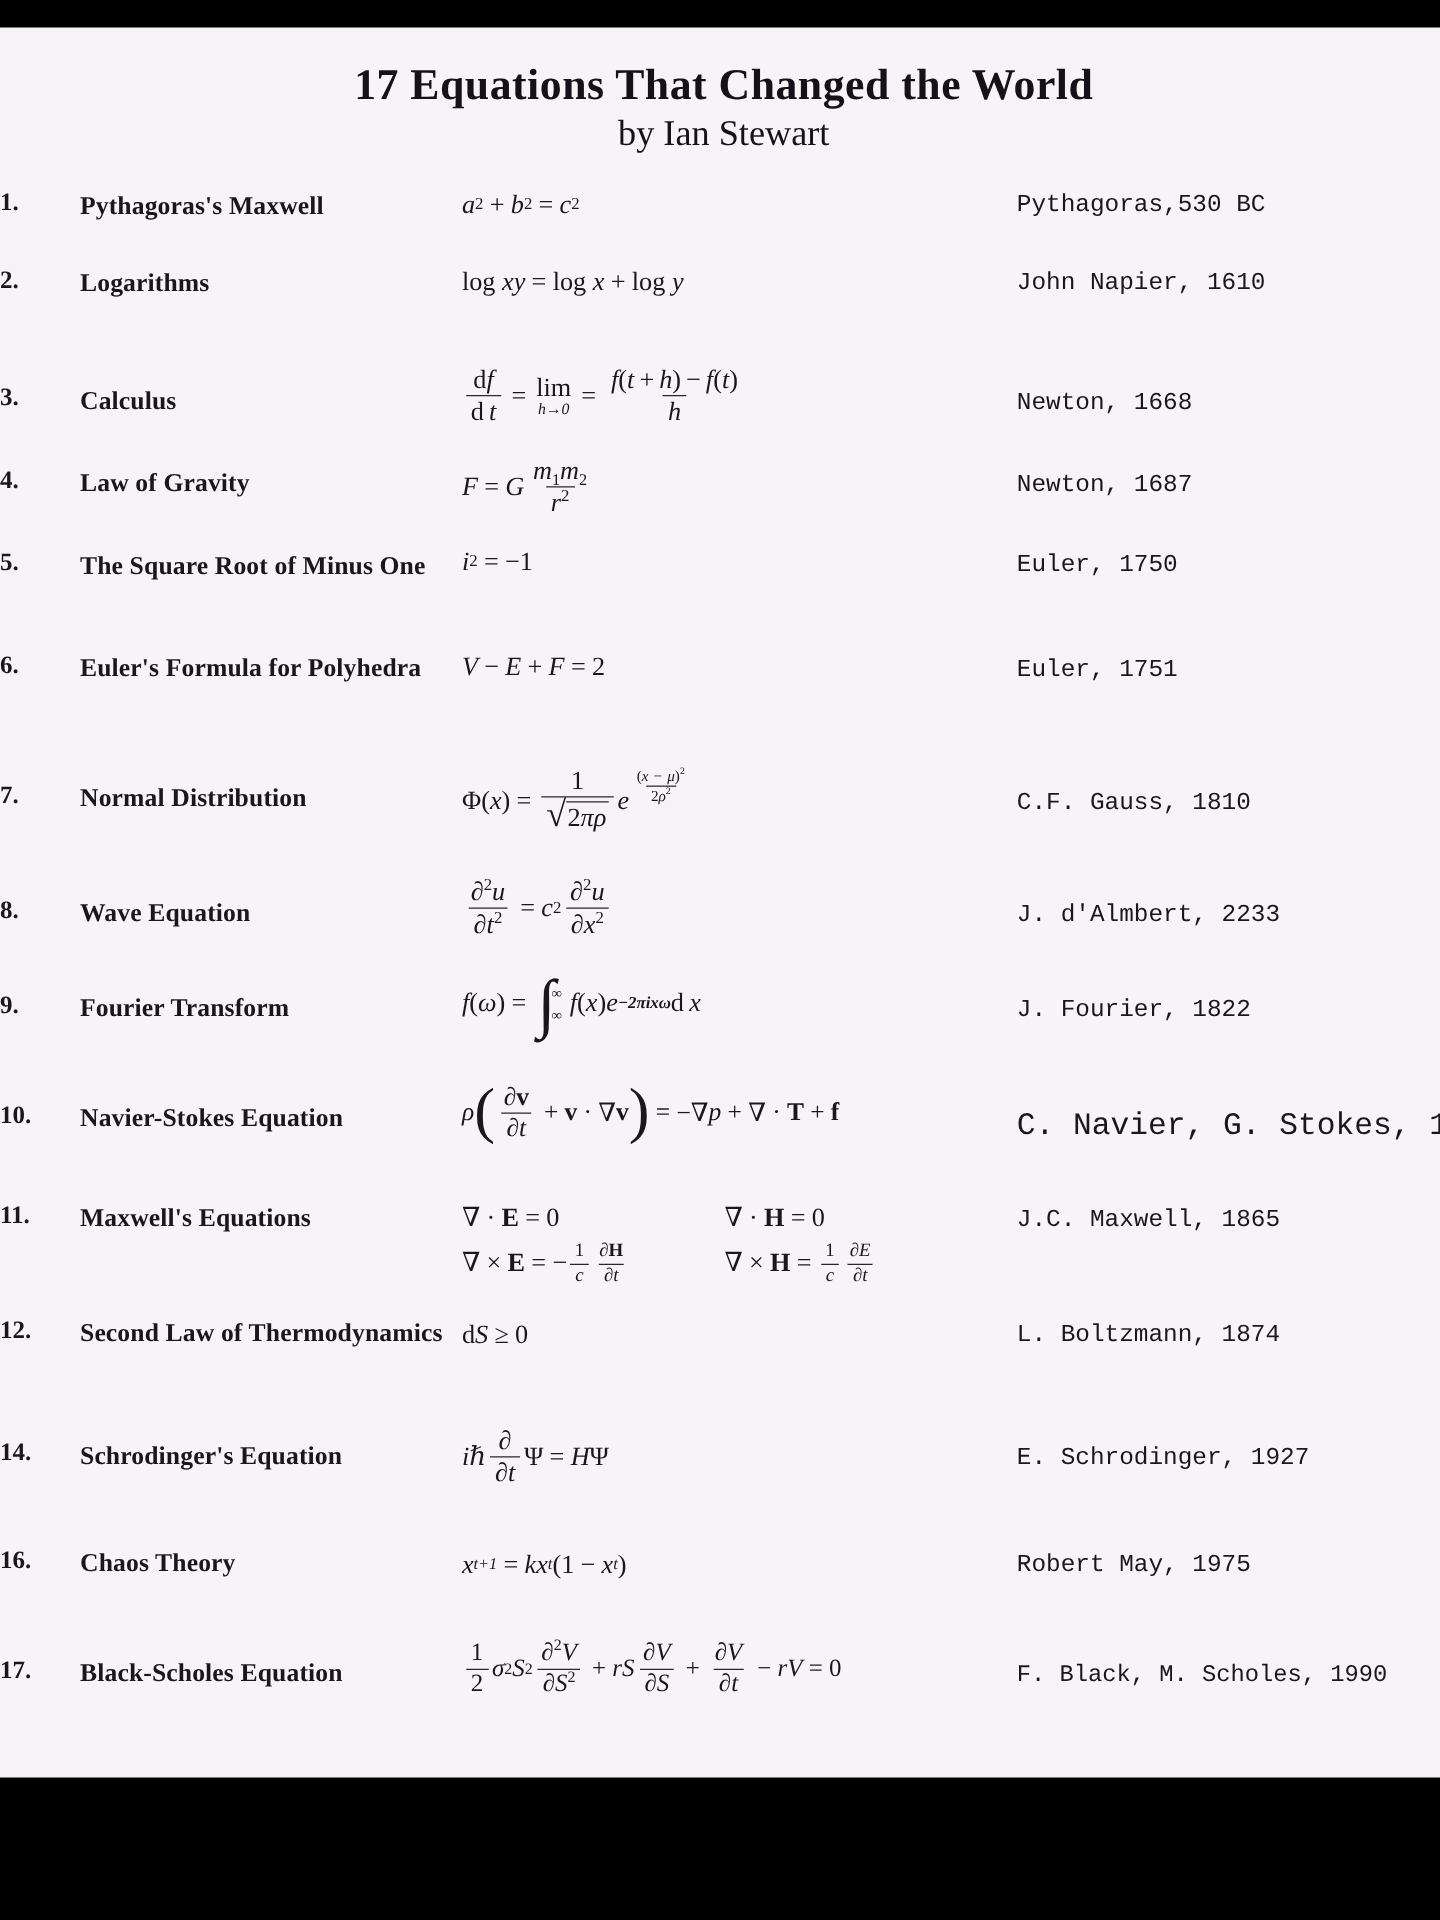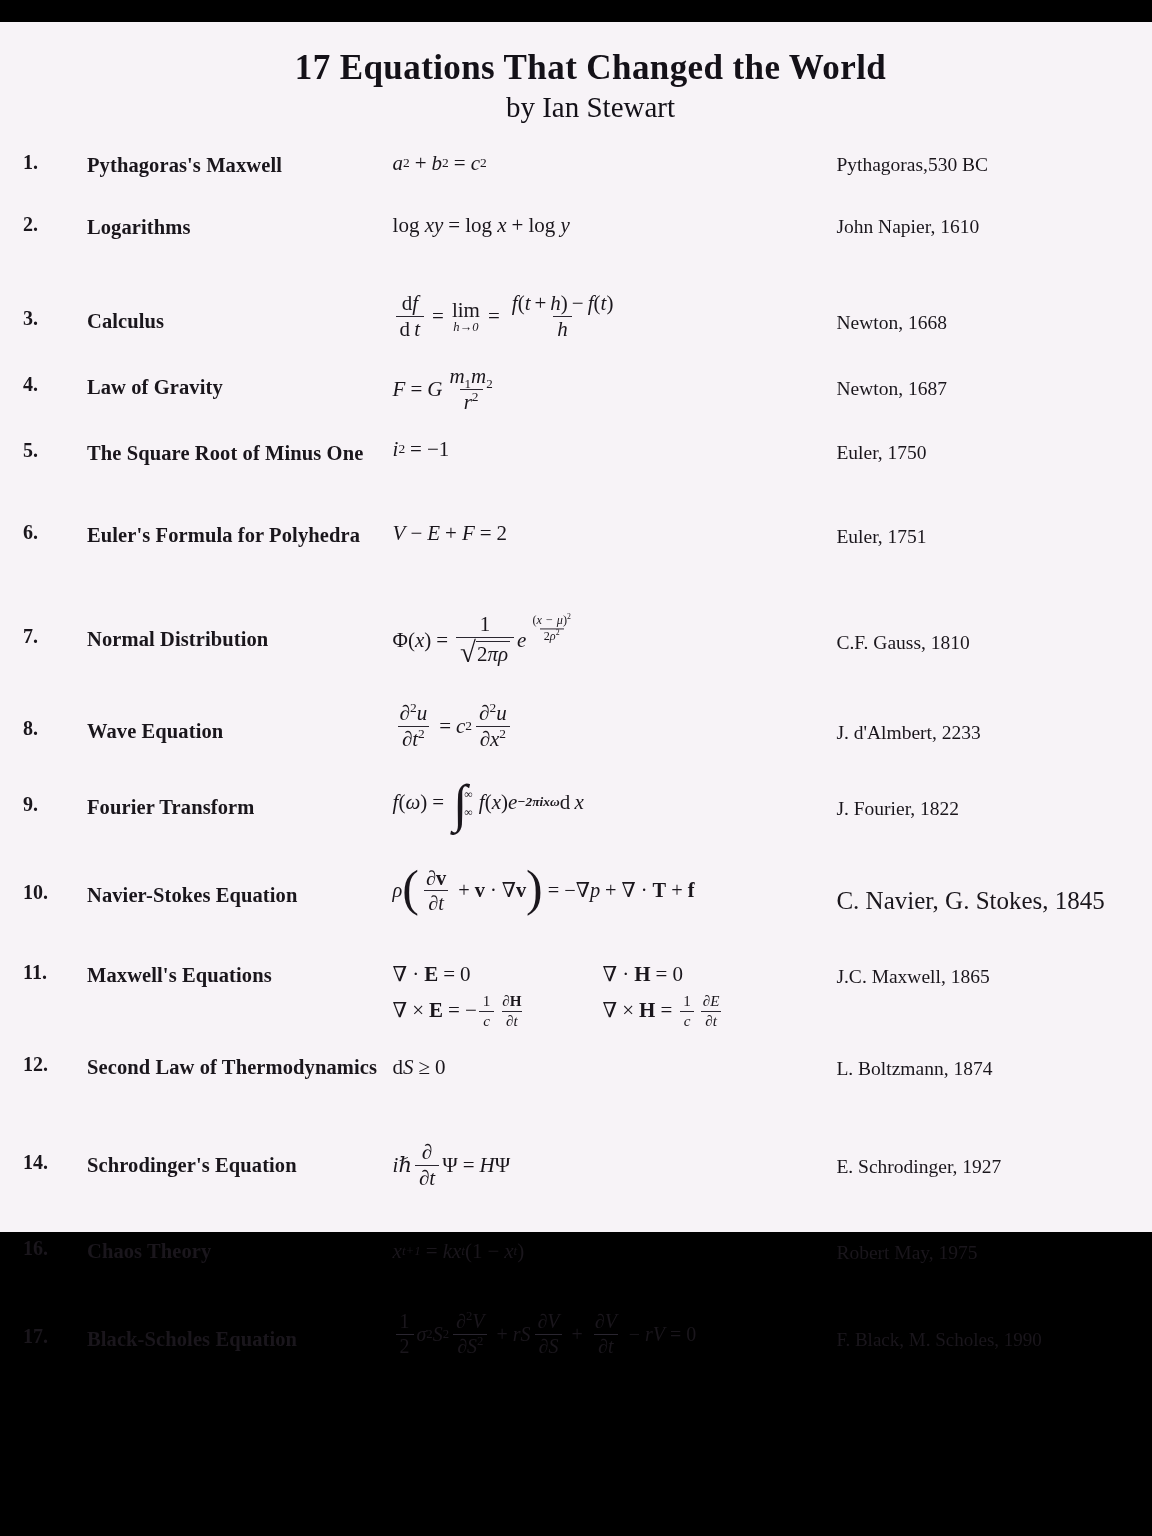--- a/index.html
+++ b/index.html
@@ -11,24 +11,23 @@
     width: 1152px;
     height: 1536px;
     overflow: hidden;
     font-family: "Liberation Serif", "DejaVu Serif", serif;
   }
   .page {
     position: absolute;
     left: 0;
     top: 22px;
     width: 1152px;
-    height: 1210px;
+    height: 1400px;
     background: #f7f3f7;
     box-sizing: border-box;
-    padding-left: 23px;
   }
   .bar-top {
     position: absolute;
     left: 0; top: 0;
     width: 1152px; height: 22px;
     background: #000;
   }
   .bar-bottom {
     position: absolute;
     left: 0; top: 1528px;
@@ -87,20 +86,21 @@
     width: 430px;
     font-size: 21px;
     color: #2a2630;
   }
   td.c-attr {
     width: 328px;
     font-size: 19.5px;
     line-height: 1.4;
     white-space: nowrap;
     color: #262028;
+    font-family: Liberation Mono, monospace;
   }
   tr.row > td { padding-top: 0; }
 
   
   .m { font-style: italic; font-family: "Liberation Serif", "DejaVu Serif", serif; }
   .up { font-style: normal; }
   .bf { font-weight: bold; font-style: normal; }
   sup.s { font-size: 0.64em; vertical-align: super; line-height: 0; font-style: italic; }
   sup.sn { font-size: 0.64em; vertical-align: super; line-height: 0; font-style: normal; }
   sub.sb { font-size: 0.62em; vertical-align: sub; line-height: 0; font-style: italic; }

